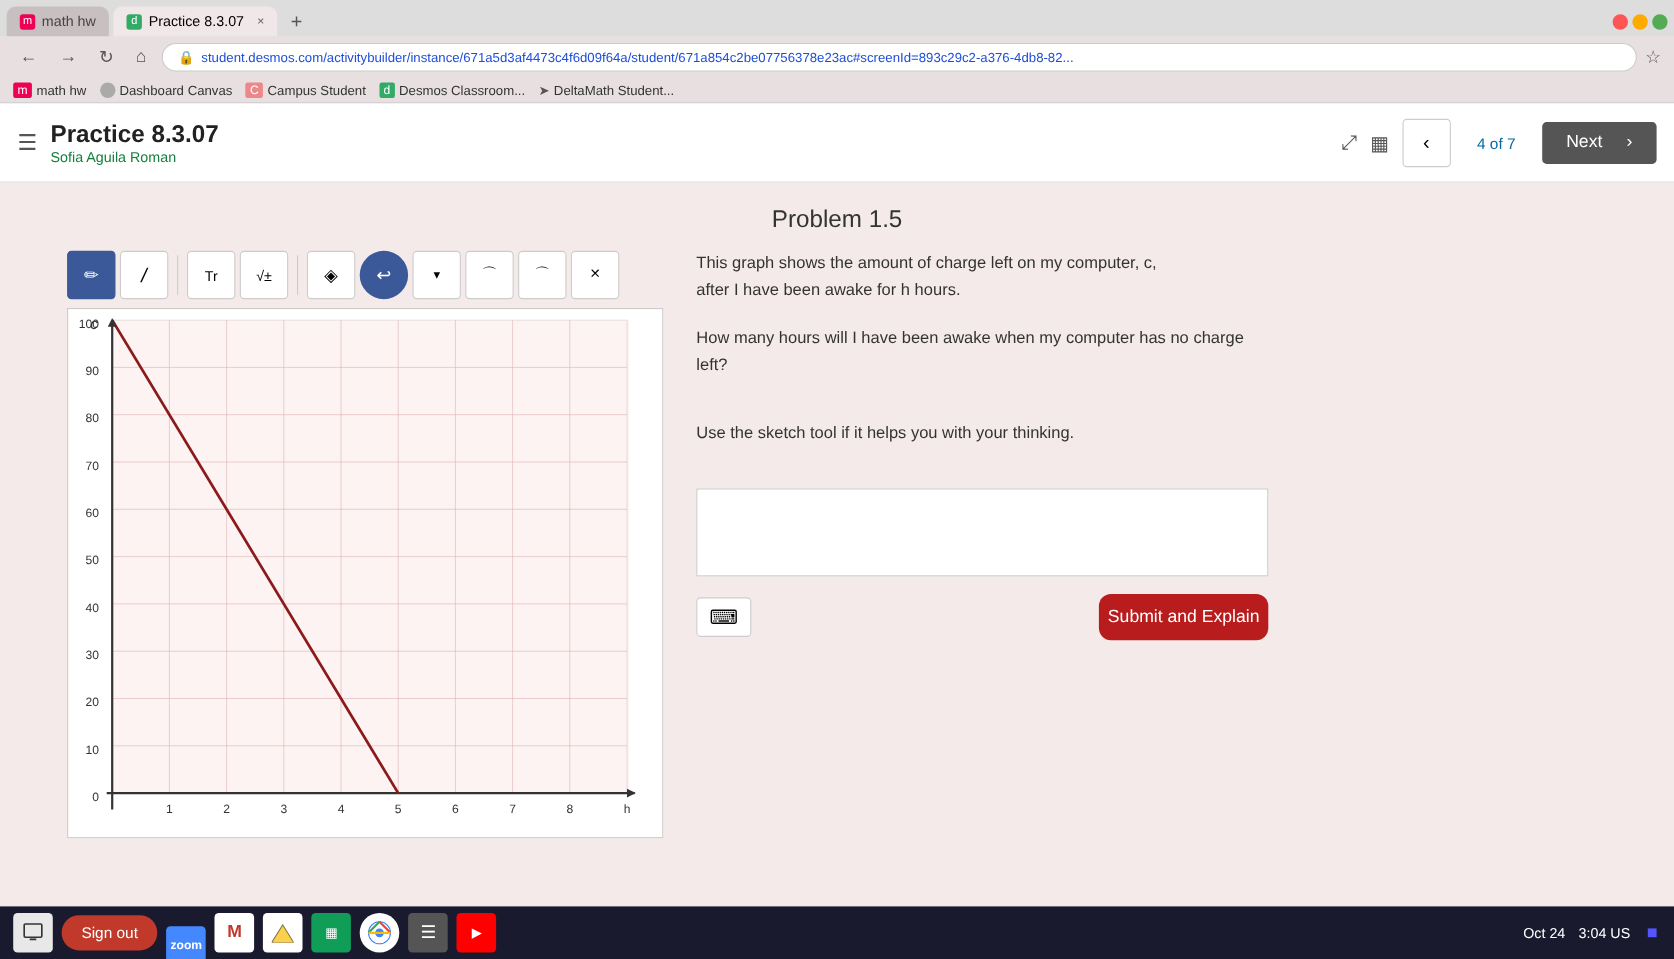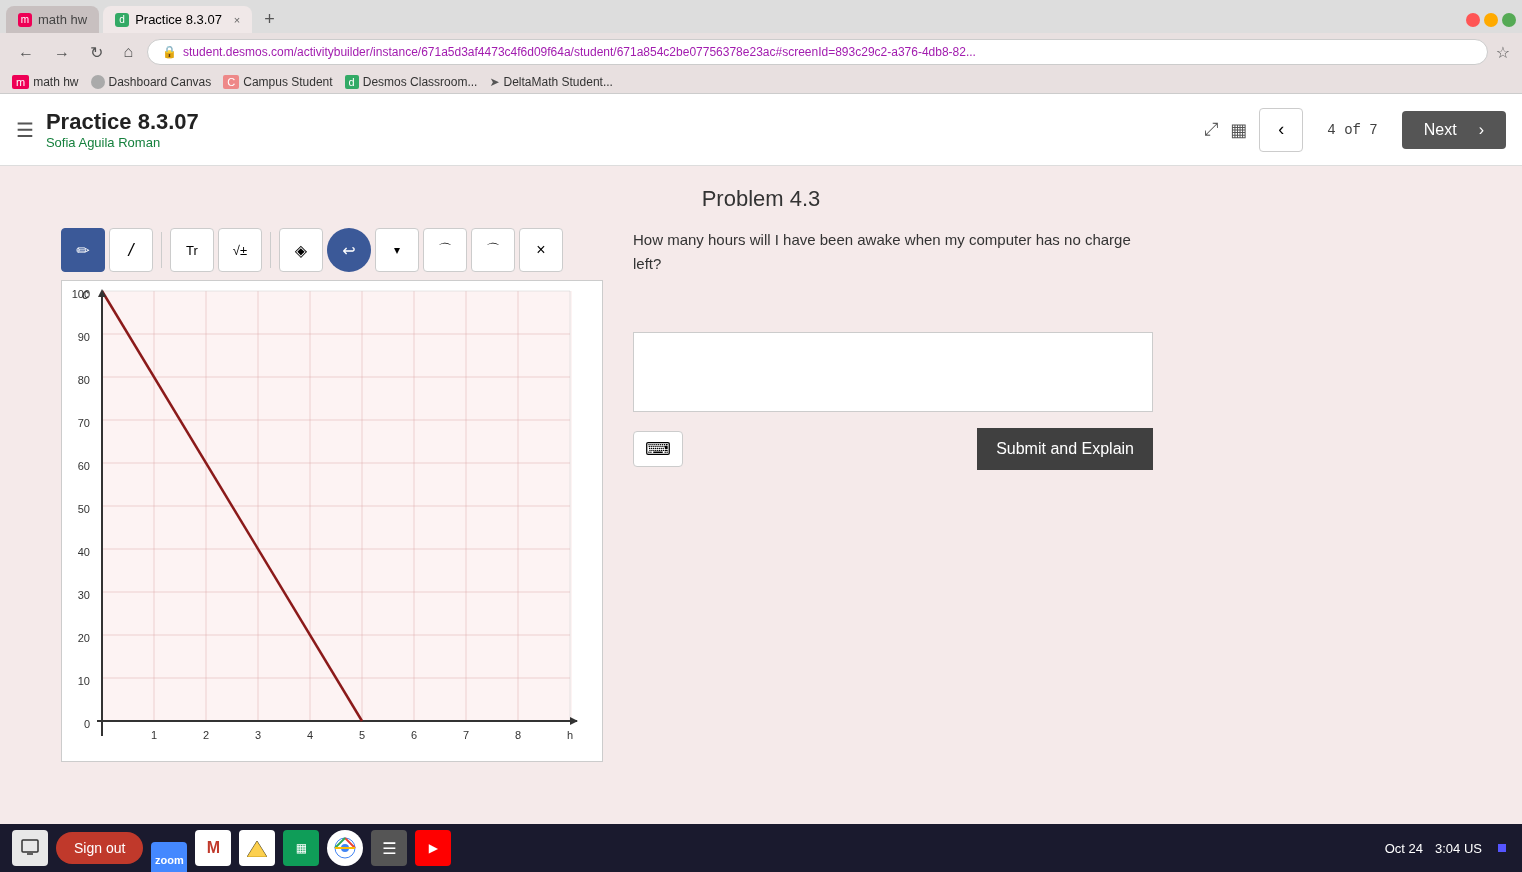--- a/index.html
+++ b/index.html
@@ -12,36 +12,36 @@
     .tab.active { background: #f0e8e8; }
     .tab.inactive { background: #c8c0c0; color: #444; }
     .tab-close { margin-left: 6px; color: #666; font-size: 11px; cursor: pointer; }
     .tab-add { background: none; border: none; font-size: 18px; color: #555; cursor: pointer; padding: 2px 8px; }
     .window-controls { margin-left: auto; display: flex; gap: 4px; }
     .win-btn { width: 14px; height: 14px; border-radius: 50%; border: none; cursor: pointer; }
 
     .address-bar { display: flex; align-items: center; padding: 6px 12px; gap: 8px; background: #e8e0e0; }
     .nav-btn { background: none; border: none; font-size: 16px; color: #555; cursor: pointer; padding: 2px 6px; }
     .url-box { flex: 1; background: white; border: 1px solid #ccc; border-radius: 20px; padding: 5px 14px; font-size: 12px; color: #333; display: flex; align-items: center; }
-    .url-text { font-size: 12px; color: #a21caf; }
+    .url-text { font-size: 12px; color: #1d4ed8; }
 
     .bookmarks-bar { display: flex; align-items: center; padding: 4px 12px; gap: 12px; background: #e8e0e0; border-bottom: 1px solid #ccc; font-size: 12px; }
     .bookmark-item { display: flex; align-items: center; gap: 4px; color: #333; cursor: pointer; }
 
     
     .app-header { background: white; display: flex; align-items: center; padding: 0 16px; height: 72px; border-bottom: 1px solid #ddd; position: relative; }
     .hamburger { font-size: 20px; color: #555; cursor: pointer; margin-right: 12px; }
     .app-title { display: flex; flex-direction: column; }
     .app-title-main { font-size: 22px; font-weight: bold; color: #222; }
     .app-title-sub { font-size: 13px; color: #15803d; }
     .header-right { margin-left: auto; display: flex; align-items: center; gap: 12px; }
     .expand-icon { font-size: 18px; color: #555; cursor: pointer; }
     .calc-icon { font-size: 18px; color: #555; cursor: pointer; }
     .nav-arrow { width: 44px; height: 44px; border: 1px solid #ccc; background: white; border-radius: 4px; font-size: 18px; cursor: pointer; display: flex; align-items: center; justify-content: center; }
-    .page-indicator { font-size: 14px; color: #404040; padding: 0 12px; font-family: Liberation Mono, monospace; }
+    .page-indicator { font-size: 14px; color: #0369a1; padding: 0 12px; }
     .next-btn { background: #555; color: white; border: none; padding: 10px 22px; font-size: 16px; border-radius: 4px; cursor: pointer; display: flex; align-items: center; gap: 22px; }
 
     
     .main-content { display: flex; flex-direction: column; align-items: center; padding: 20px; background: #f5eaea; min-height: calc(872px - 180px); }
     .problem-title { font-size: 22px; color: #333; margin-bottom: 16px; font-weight: normal; }
 
     .content-area { display: flex; gap: 30px; width: 100%; max-width: 1400px; }
 
     
     .drawing-area { display: flex; flex-direction: column; align-items: flex-start; }
@@ -53,21 +53,21 @@
 
     
     .graph-container { background: white; border: 1px solid #ccc; position: relative; }
 
     
     .right-panel { flex: 1; max-width: 520px; }
     .problem-text { font-size: 15px; color: #333; line-height: 1.6; margin-bottom: 20px; }
     .answer-box { border: 1px solid #ccc; background: white; padding: 12px; min-height: 80px; margin-bottom: 16px; width: 100%; }
     .answer-actions { display: flex; align-items: center; gap: 12px; justify-content: flex-end; }
     .keyboard-btn { width: 50px; height: 36px; border: 1px solid #ccc; background: white; border-radius: 4px; cursor: pointer; font-size: 18px; display: flex; align-items: center; justify-content: center; margin-right: auto; }
-    .submit-btn { background: #404040; color: white; border: none; padding: 12px 19px; font-size: 16px; border-radius: 0; cursor: pointer; }
+    .submit-btn { background: #b91c1c; color: white; border: none; padding: 12px 8px; font-size: 16px; border-radius: 11px; cursor: pointer; }
 
     
     .taskbar { position: fixed; bottom: 0; left: 0; right: 0; height: 48px; background: #1a1a2e; display: flex; align-items: center; padding: 16px 12px; gap: 8px; }
     .taskbar-icon { width: 36px; height: 36px; border-radius: 4px; display: flex; align-items: center; justify-content: center; cursor: pointer; }
     .taskbar-right { margin-left: auto; display: flex; align-items: center; gap: 12px; }
     .sign-out-btn { background: #c0392b; color: white; border: none; padding: 8px 18px; border-radius: 20px; font-size: 14px; cursor: pointer; }
     .taskbar-clock { color: white; font-size: 13px; text-align: right; }
 
     
     .graph-svg { display: block; }
@@ -142,21 +142,21 @@
     <button class="nav-arrow">‹</button>
     <span class="page-indicator">4 of 7</span>
     <button class="next-btn">
       <span>Next</span>
       <span>›</span>
     </button>
   </div>
 </div>
 
 <div class="main-content">
-  <div class="problem-title">Problem 4.3</div>
+  <div class="problem-title">Problem 1.5</div>
 
   <div class="content-area">
 
     <div class="drawing-area">
 
       <div class="toolbar">
         <button class="tool-btn active">✏</button>
         <button class="tool-btn" style="font-size:18px; font-style:italic;">/</button>
         <div class="tool-sep"></div>
         <button class="tool-btn" style="font-size:13px;">Tr</button>
@@ -227,22 +227,27 @@
 
           <line x1="40" y1="10" x2="300" y2="440" stroke="#8B1A1A" stroke-width="2.5"></line>
 
           <polygon points="40,8 36,16 44,16" fill="#333"></polygon>
           <polygon points="516,440 508,436 508,444" fill="#333"></polygon>
         </svg>
       </div>
     </div>
 
     <div class="right-panel">
+      <p class="problem-text">
+        <span>This graph shows the amount of charge left on my computer, c,</span><br>
+        <span>after I have been awake for h hours.</span>
+      </p>
       <p class="problem-text">How many hours will I have been awake when my computer has no charge left?</p>
       <br>
+      <p class="problem-text">Use the sketch tool if it helps you with your thinking.</p>
       <br>
       <div class="answer-box"></div>
       <div class="answer-actions">
         <button class="keyboard-btn">⌨</button>
         <button class="submit-btn">Submit and Explain</button>
       </div>
     </div>
   </div>
 </div>
 

